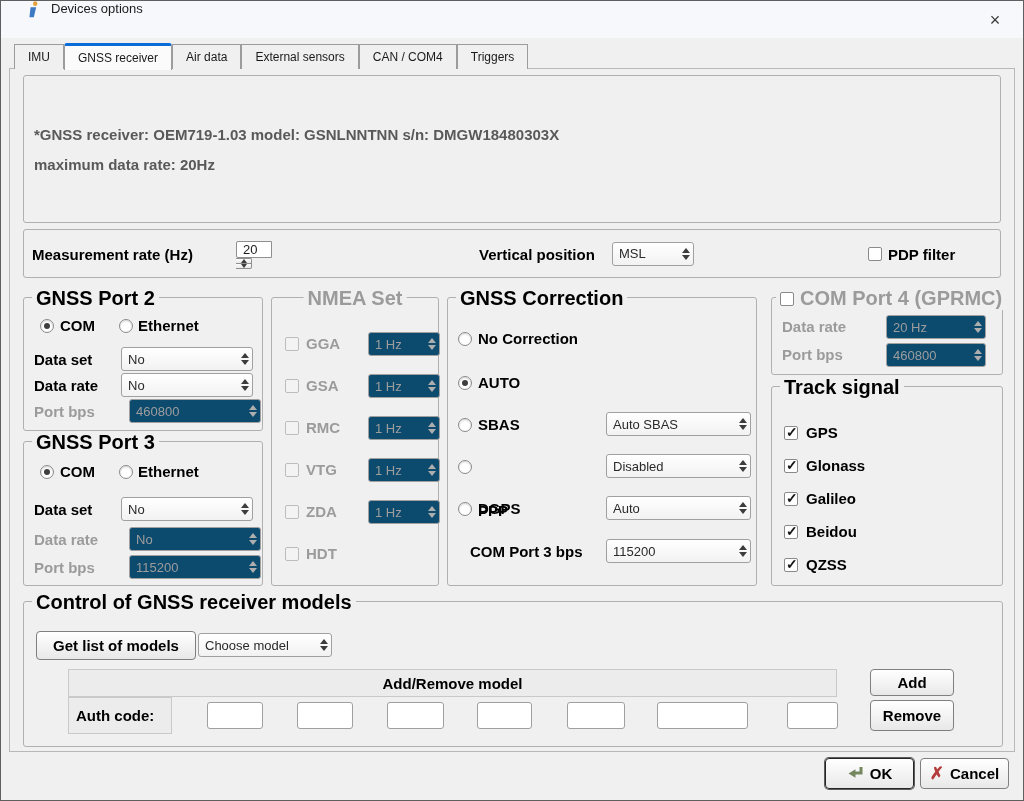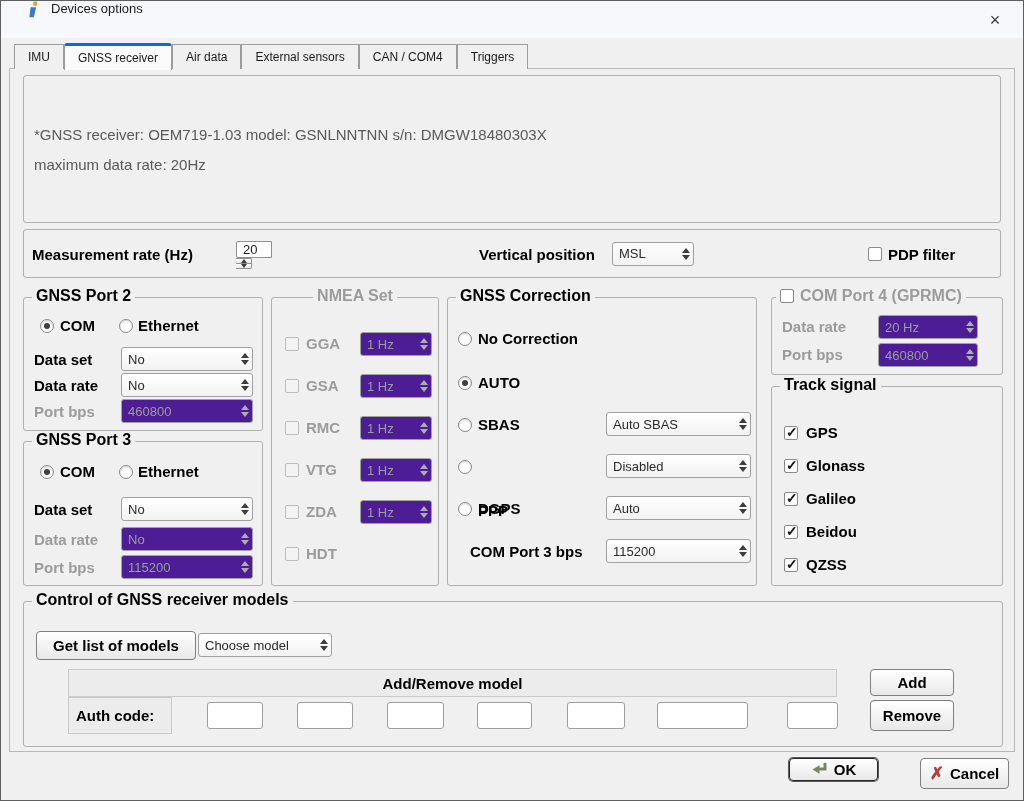--- a/index.html
+++ b/index.html
@@ -23,26 +23,26 @@
   .tab.active { height:24px; background:#fbfbfb; border-top:3px solid #0a6cd6;
                 border-radius:3px 3px 0 0; margin-bottom:-1px; z-index:5; }
 
   
   .pane { position:absolute; left:8px; top:67px; width:1006px; height:684px;
           border:1px solid #b8b8b8; background:#f0f0f0; }
 
   .frame { position:absolute; border:1px solid #b0b0b0; border-radius:3px; }
 
   .info-line { position:absolute; left:10px; display:flex; align-items:center;
-               font-weight:normal; font-size:15px; color:#595959; white-space:nowrap; }
+               font-weight:bold; font-size:15px; color:#595959; white-space:nowrap; }
   .fw-box { display:inline-block; border:1px solid #d06a6a; padding:2px 5px 3px 5px; margin-right:5px; }
 
   .group { position:absolute; border:1px solid #b0b0b0; border-radius:3px; }
   .legend { position:absolute; top:-11px; left:8px; background:#f0f0f0; padding:0 4px;
-            font-size:16px; font-weight:bold; color:#000; white-space:nowrap; display:flex; align-items:center; gap:6px; }
+            font-size:20px; font-weight:bold; color:#000; white-space:nowrap; display:flex; align-items:center; gap:6px; }
   .legend.center { left:50%; transform:translateX(-50%); }
   .legend.gray, .lbl.disabled { color:#9b9b9b; }
 
   .lbl { position:absolute; font-size:15px; font-weight:bold; color:#000; white-space:nowrap; }
 
   .radio { position:absolute; width:14px; height:14px; border-radius:50%;
            border:1px solid #8a8a8a; background:#fff; box-shadow:inset 0 1px 2px rgba(0,0,0,.18); }
   .radio.checked::after { content:""; position:absolute; left:3px; top:3px; width:6px; height:6px;
                           border-radius:50%; background:#3f3f3f; }
 
@@ -54,21 +54,21 @@
   .combo { position:absolute; height:24px; border:1px solid #a0a0a0; border-radius:3px;
            background:linear-gradient(#ffffff,#f2f2f2); display:flex; align-items:stretch; }
   .combo .val { flex:1; font-size:13px; color:#2a2a2a; display:flex; align-items:center;
                 padding:8px 6px; white-space:nowrap; overflow:hidden; }
   .combo .arrows { width:15px; display:flex; flex-direction:column; align-items:center;
                    justify-content:center; gap:2px; }
   .arrow-up { display:block; width:0; height:0; border-left:4px solid transparent;
               border-right:4px solid transparent; border-bottom:5px solid #3c3c3c; }
   .arrow-down { display:block; width:0; height:0; border-left:4px solid transparent;
                 border-right:4px solid transparent; border-top:5px solid #3c3c3c; }
-  .combo.disabled { background:#4c1d95; }
+  .combo.disabled { background:#0c4a6e;margin-left:8px; }
   .combo.disabled .val { color:#9d9d9d; }
   .combo.disabled .arrow-up { border-bottom-color:#aeaeae; }
   .combo.disabled .arrow-down { border-top-color:#aeaeae; }
 
   .spin { position:absolute; display:flex; height:26px; }
   .spin-val { width:36px; border:1px solid #8f8f8f; border-radius:2px 0 0 2px; background:#fff;
               font-size:13px; color:#1c1c1c; display:flex; align-items:center; padding-left:6px; }
   .spin-btns { width:16px; display:flex; flex-direction:column; }
   .spin-btns .sb { flex:1; border:1px solid #8f8f8f; border-left:none; background:linear-gradient(#fdfdfd,#e9e9e9);
                    display:flex; align-items:center; justify-content:center; }
@@ -380,21 +380,21 @@
       <input class="auth-input" style="left: 543px; top: 100px; width: 58px;">
       <input class="auth-input" style="left: 633px; top: 100px; width: 91px;">
       <input class="auth-input" style="left: 763px; top: 100px; width: 51px;">
 
       <div class="btn" style="left:846px; top:67px; width:84px; height:27px;">Add</div>
       <div class="btn" style="left:846px; top:98px; width:84px; height:31px;">Remove</div>
     </div>
 
   </div>
 
-  <div class="btn default" style="left:788px; top:757px; width:89px; height:23px;">
+  <div class="btn default" style="left:824px; top:757px; width:89px; height:31px;">
     <span style="display:inline-flex;">
       <svg width="17" height="15" viewBox="0 0 17 15">
         <path d="M14 1 v6 H7" fill="none" stroke="#74875f" stroke-width="3"></path>
         <path d="M8.5 3.2 L1.5 7.5 L8.5 11.8 Z" fill="#74875f"></path>
       </svg>
     </span>
     <span>OK</span>
   </div>
   <div class="btn" style="left:919px; top:757px; width:89px; height:31px;">
     <span class="x-icon">✗</span>

